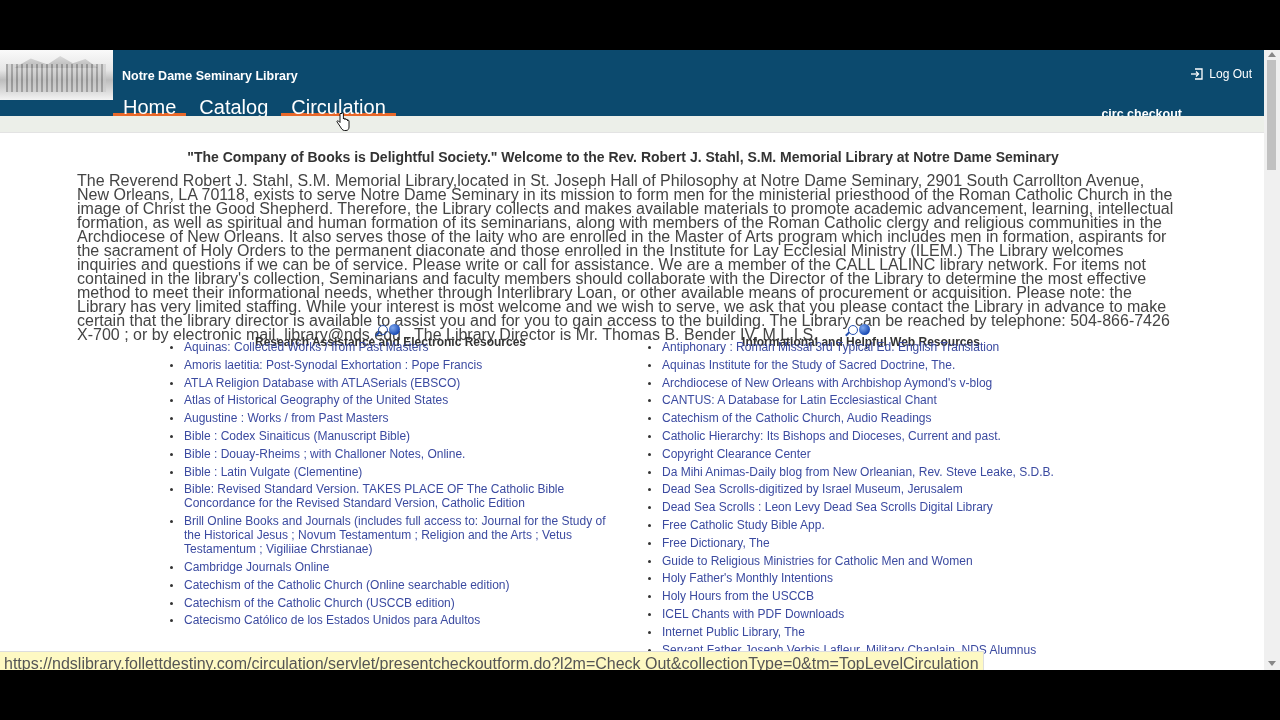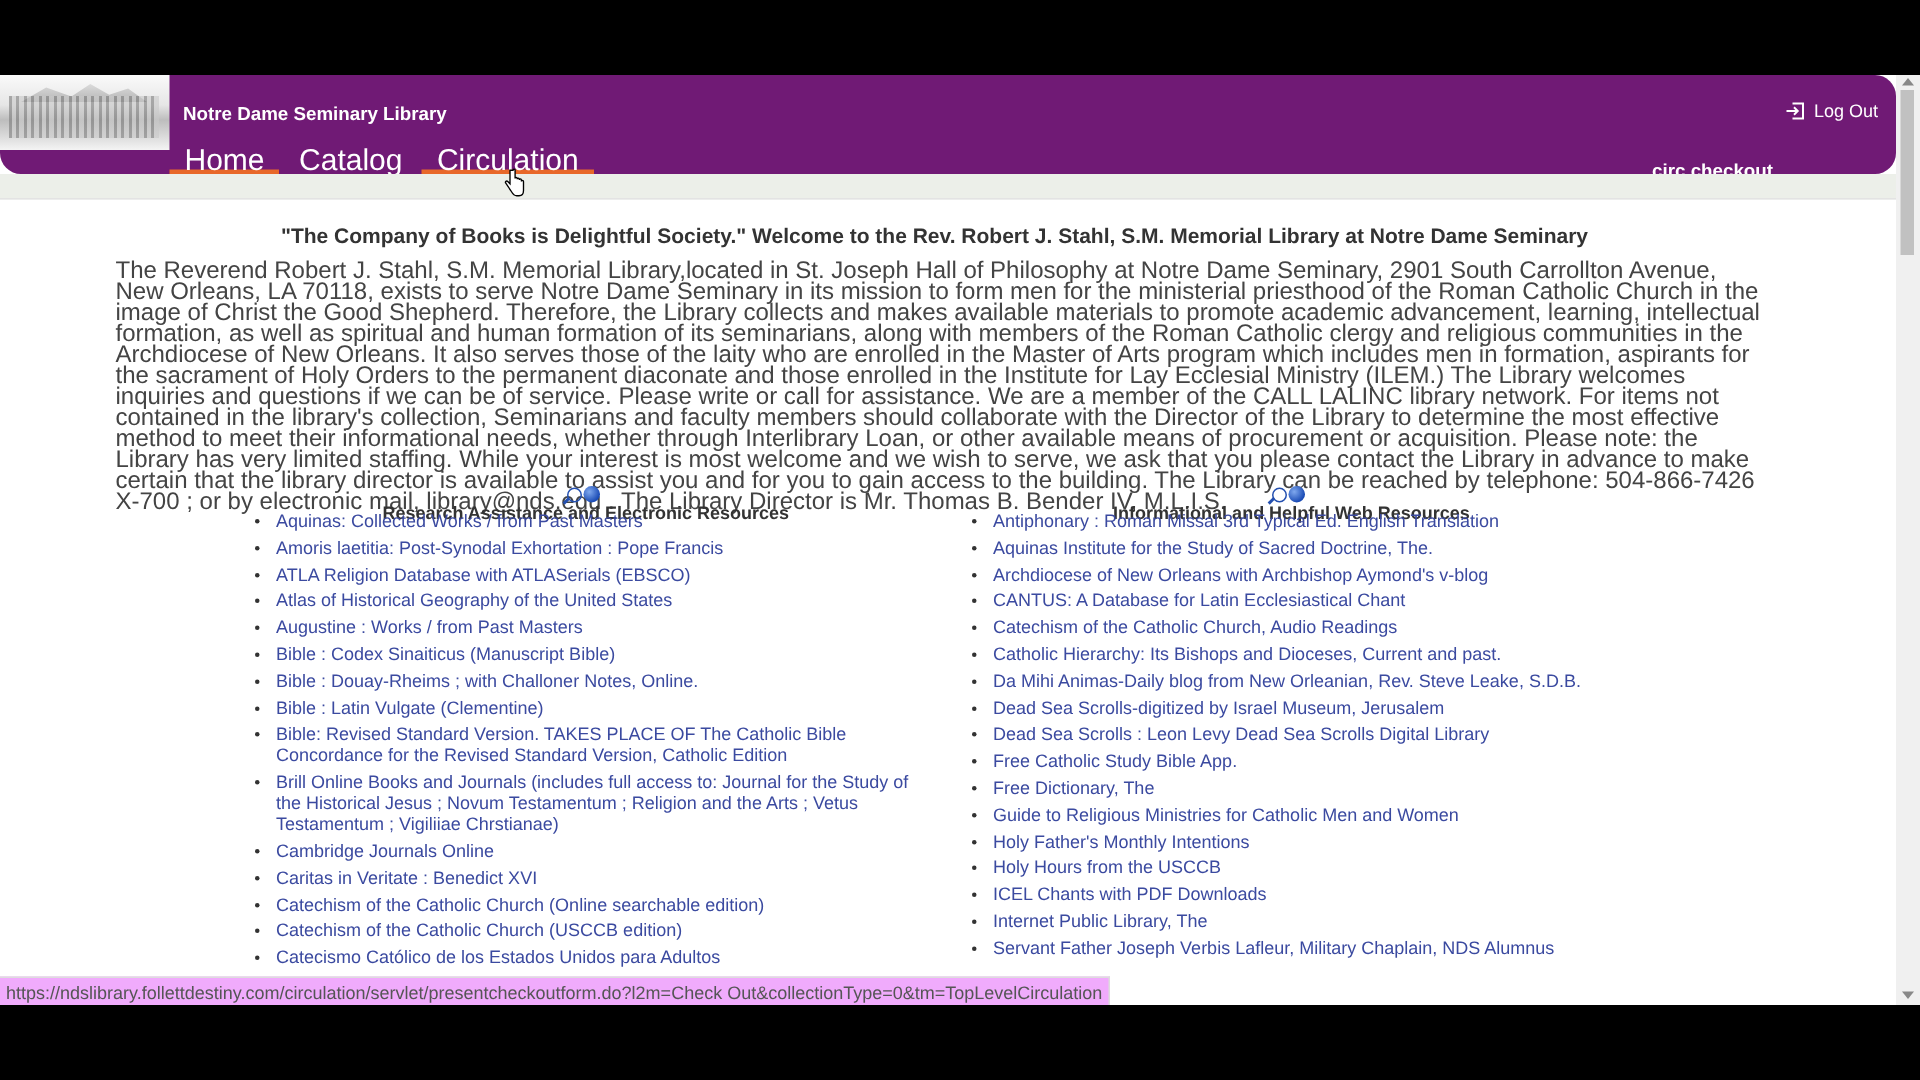--- a/index.html
+++ b/index.html
@@ -1,18 +1,18 @@
 <!DOCTYPE html>
 <html><head>
 <meta charset="utf-8">
 <style>
   * { box-sizing: border-box; margin: 0; padding: 0; }
   html, body { width: 1280px; height: 720px; overflow: hidden; background: #000; font-family: "Liberation Sans", sans-serif; }
   .screen { position: absolute; left: 0; top: 50px; width: 1280px; height: 620px; background: #fff; overflow: hidden; }
-  .header { position: absolute; left: 0; top: 0; width: 1264px; height: 66px; background: #701a75; border-radius: 14px; }
+  .header { position: absolute; left: 0; top: 0; width: 1264px; height: 66px; background: #0c4a6e; }
   .logo { position: absolute; left: 0; top: 0; width: 113px; height: 50px; background: linear-gradient(180deg, #fafafa 0%, #e6e6e6 40%, #bdbdbd 60%, #d8d8d8 80%, #f4f4f4 100%); overflow: hidden; }
   .logo .bldg { position: absolute; left: 6px; top: 14px; width: 100px; height: 28px; background: repeating-linear-gradient(90deg, #7a7a7a 0 2px, #c9c9c9 2px 5px); opacity: .6; }
   .logo .roof { position: absolute; left: 14px; top: 6px; width: 84px; height: 12px; background: linear-gradient(180deg, #d0d0d0, #a0a0a0); clip-path: polygon(0 100%, 20% 20%, 40% 70%, 55% 0, 70% 60%, 85% 25%, 100% 100%); opacity: .7; }
   .site-title { position: absolute; left: 122px; top: 19px; color: #fff; font-weight: bold; font-size: 12.5px; }
   .nav { position: absolute; left: 113px; top: 44px; height: 22px; display: flex; }
   .nav-item { color: #fff; font-size: 20px; padding: 2px 10px 0 10px; height: 22px; margin-right: 3px; border-bottom: 3px solid transparent; }
   .nav-item.active { border-bottom-color: #e8682a; }
   .user { position: absolute; right: 82px; top: 17px; color: #fff; font-weight: bold; font-size: 12.5px; margin-top: 40px; }
   .logout { position: absolute; right: 12px; top: 17px; color: #fff; font-size: 12px; display: flex; align-items: center; gap: 5px; }
   .logout svg { width: 14px; height: 14px; }
@@ -28,21 +28,21 @@
   .sec-icon .mag { width: 10px; height: 10px; border: 1.6px solid #2450b0; border-radius: 50%; position: relative; display: inline-block; }
   .sec-icon .mag:after { content: ""; position: absolute; left: -4px; top: 7px; width: 5px; height: 1.8px; background: #2450b0; transform: rotate(-45deg); }
   .sec-icon .globe { width: 11px; height: 11px; border-radius: 50%; background: radial-gradient(circle at 35% 35%, #7fa8ee, #1a4bb5 70%); margin-left: 1px; display: inline-block; }
   ul.links { list-style: none; margin-top: 2px; }
   ul.links li { position: relative; padding-left: 21px; font-size: 12px; line-height: 14px; color: #3b4aa0; margin-bottom: 3.8px; }
   ul.links li:before { content: ""; position: absolute; left: 7px; top: 6px; width: 3px; height: 3px; background: #333; border-radius: 50%; }
   .scrollbar { position: absolute; left: 1264px; top: 0; width: 16px; height: 620px; background: #f0f0f0; }
   .scroll-thumb { position: absolute; left: 3px; top: 10px; width: 9px; height: 110px; background: #c1c1c1; }
   .scroll-up { position: absolute; left: 4px; top: 2px; width: 0; height: 0; border-left: 4px solid transparent; border-right: 4px solid transparent; border-bottom: 5px solid #888; }
   .scroll-down { position: absolute; left: 4px; bottom: 4px; width: 0; height: 0; border-left: 4px solid transparent; border-right: 4px solid transparent; border-top: 5px solid #888; }
-  .statusbar { position: absolute; left: 0; top: 601px; height: 28px; background: #f0abfc; border: 1px solid #ddd; border-left: none; font-size: 12px; color: #555; padding: 3px 4px 0 4px; white-space: nowrap; }
+  .statusbar { position: absolute; left: 0; top: 601px; height: 28px; background: #fef9c3; border: 1px solid #ddd; border-left: none; font-size: 16px; color: #555; padding: 3px 4px 0 4px; white-space: nowrap; }
   .cursor { position: absolute; left: 336px; top: 62px; width: 14px; height: 20px; }
 </style>
 </head>
 <body>
 
 <div class="screen">
   <div class="header">
     <div class="logo">
       <div class="roof"></div>
       <div class="bldg"></div>
@@ -82,21 +82,20 @@
         <li>Amoris laetitia: Post-Synodal Exhortation : Pope Francis</li>
         <li>ATLA Religion Database with ATLASerials (EBSCO)</li>
         <li>Atlas of Historical Geography of the United States</li>
         <li>Augustine : Works / from Past Masters</li>
         <li>Bible : Codex Sinaiticus (Manuscript Bible)</li>
         <li>Bible : Douay-Rheims ; with Challoner Notes, Online.</li>
         <li>Bible : Latin Vulgate (Clementine)</li>
         <li>Bible: Revised Standard Version. TAKES PLACE OF The Catholic Bible Concordance for the Revised Standard Version, Catholic Edition</li>
         <li>Brill Online Books and Journals (includes full access to: Journal for the Study of the Historical Jesus ; Novum Testamentum ; Religion and the Arts ; Vetus Testamentum ; Vigiliiae Chrstianae)</li>
         <li>Cambridge Journals Online</li>
-        <li>Caritas in Veritate : Benedict XVI</li>
         <li>Catechism of the Catholic Church (Online searchable edition)</li>
         <li>Catechism of the Catholic Church (USCCB edition)</li>
         <li>Catecismo Católico de los Estados Unidos para Adultos</li>
       </ul>
     </div>
 
     <div class="section right">
       <div class="sec-title">
         <span class="sec-icon">
             <span class="mag"></span>
@@ -104,20 +103,21 @@
           </span>
         <span>Informational and Helpful Web Resources</span>
       </div>
       <ul class="links">
         <li>Antiphonary : Roman Missal 3rd Typical Ed. English Translation</li>
         <li>Aquinas Institute for the Study of Sacred Doctrine, The.</li>
         <li>Archdiocese of New Orleans with Archbishop Aymond's v-blog</li>
         <li>CANTUS: A Database for Latin Ecclesiastical Chant</li>
         <li>Catechism of the Catholic Church, Audio Readings</li>
         <li>Catholic Hierarchy: Its Bishops and Dioceses, Current and past.</li>
+        <li>Copyright Clearance Center</li>
         <li>Da Mihi Animas-Daily blog from New Orleanian, Rev. Steve Leake, S.D.B.</li>
         <li>Dead Sea Scrolls-digitized by Israel Museum, Jerusalem</li>
         <li>Dead Sea Scrolls : Leon Levy Dead Sea Scrolls Digital Library</li>
         <li>Free Catholic Study Bible App.</li>
         <li>Free Dictionary, The</li>
         <li>Guide to Religious Ministries for Catholic Men and Women</li>
         <li>Holy Father's Monthly Intentions</li>
         <li>Holy Hours from the USCCB</li>
         <li>ICEL Chants with PDF Downloads</li>
         <li>Internet Public Library, The</li>

